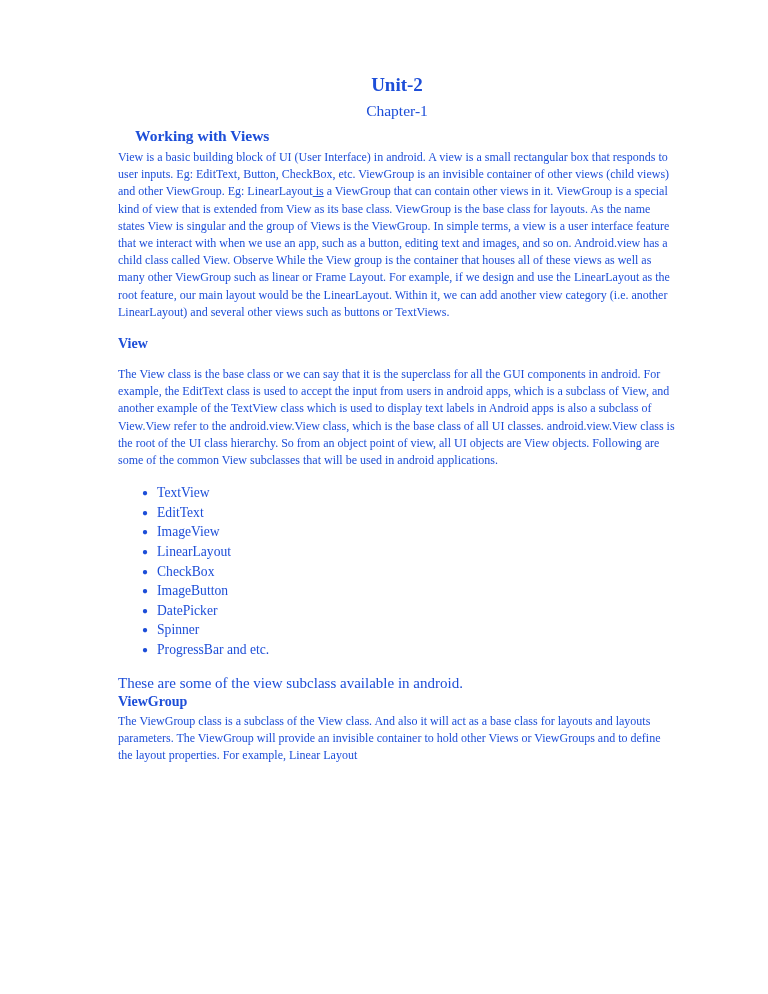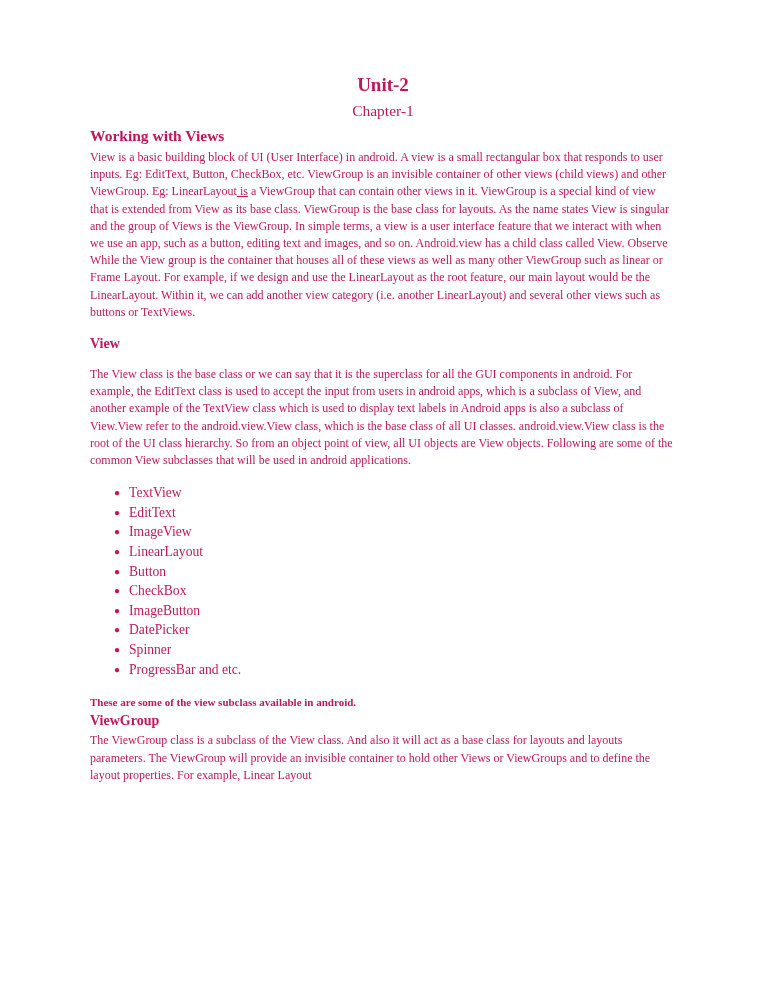--- a/index.html
+++ b/index.html
@@ -5,62 +5,61 @@
   html, body {
     margin: 0;
     padding: 0;
     background: #ffffff;
   }
   .page {
     width: 768px;
     min-height: 994px;
     box-sizing: border-box;
     background: #ffffff;
-    color: #be185d;
+    color: #1d4ed8;
     font-family: "Liberation Serif", "DejaVu Serif", serif;
-    padding: 74px 92px 60px 90px;
+    padding: 74px 92px 60px 118px;
   }
   .doc-title {
     font-size: 19px;
     font-weight: bold;
     text-align: center;
     margin: 0 0 6px 0;
   }
   .doc-subtitle {
     font-size: 15.5px;
     font-weight: normal;
     text-align: center;
     margin: 0 0 7px 0;
   }
   .heading-lg {
     font-size: 15.5px;
     font-weight: bold;
-    margin: 4px 0 4px 0;
+    margin: 4px 0 4px 17px;
   }
   .heading-md {
     font-size: 14px;
     font-weight: bold;
     margin: 14px 0 14px 0;
   }
   .heading-sm {
     font-size: 14px;
     font-weight: bold;
     margin: 2px 0 3px 0;
   }
   p.body-text {
     font-size: 12px;
     line-height: 17.2px;
     margin: 0 0 15px 0;
     text-align: left;
   }
   p.note-text {
-    font-size: 11px;
+    font-size: 15px;
     line-height: 17.2px;
     margin: 14px 0 2px 0;
-    font-weight: bold;
   }
   .u {
     text-decoration: underline;
   }
   ul.bullet-list {
     list-style: none;
     margin: 12px 0 4px 0;
     padding: 0 0 0 24px;
   }
   ul.bullet-list li {
@@ -89,21 +88,20 @@
 
   <h4 class="heading-md">View</h4>
 
   <p class="body-text">The View class is the base class or we can say that it is the superclass for all the GUI components in android. For example, the EditText class is used to accept the input from users in android apps, which is a subclass of View, and another example of the TextView class which is used to display text labels in Android apps is also a subclass of View.View refer to the android.view.View class, which is the base class of all UI classes. android.view.View class is the root of the UI class hierarchy. So from an object point of view, all UI objects are View objects. Following are some of the common View subclasses that will be used in android applications.</p>
 
   <ul class="bullet-list">
     <li>TextView</li>
     <li>EditText</li>
     <li>ImageView</li>
     <li>LinearLayout</li>
-    <li>Button</li>
     <li>CheckBox</li>
     <li>ImageButton</li>
     <li>DatePicker</li>
     <li>Spinner</li>
     <li>ProgressBar and etc.</li>
   </ul>
 
   <p class="note-text">These are some of the view subclass available in android.</p>
 
   <h4 class="heading-sm">ViewGroup</h4>

